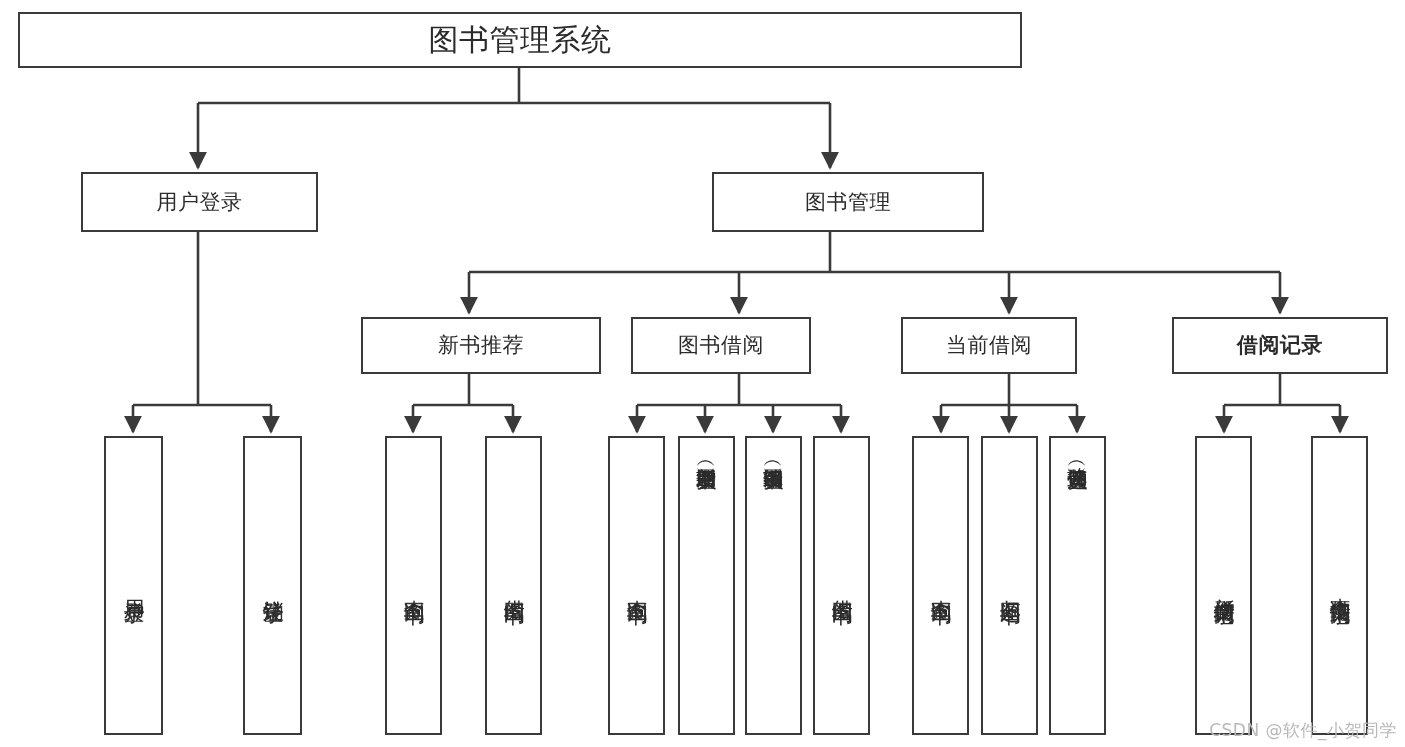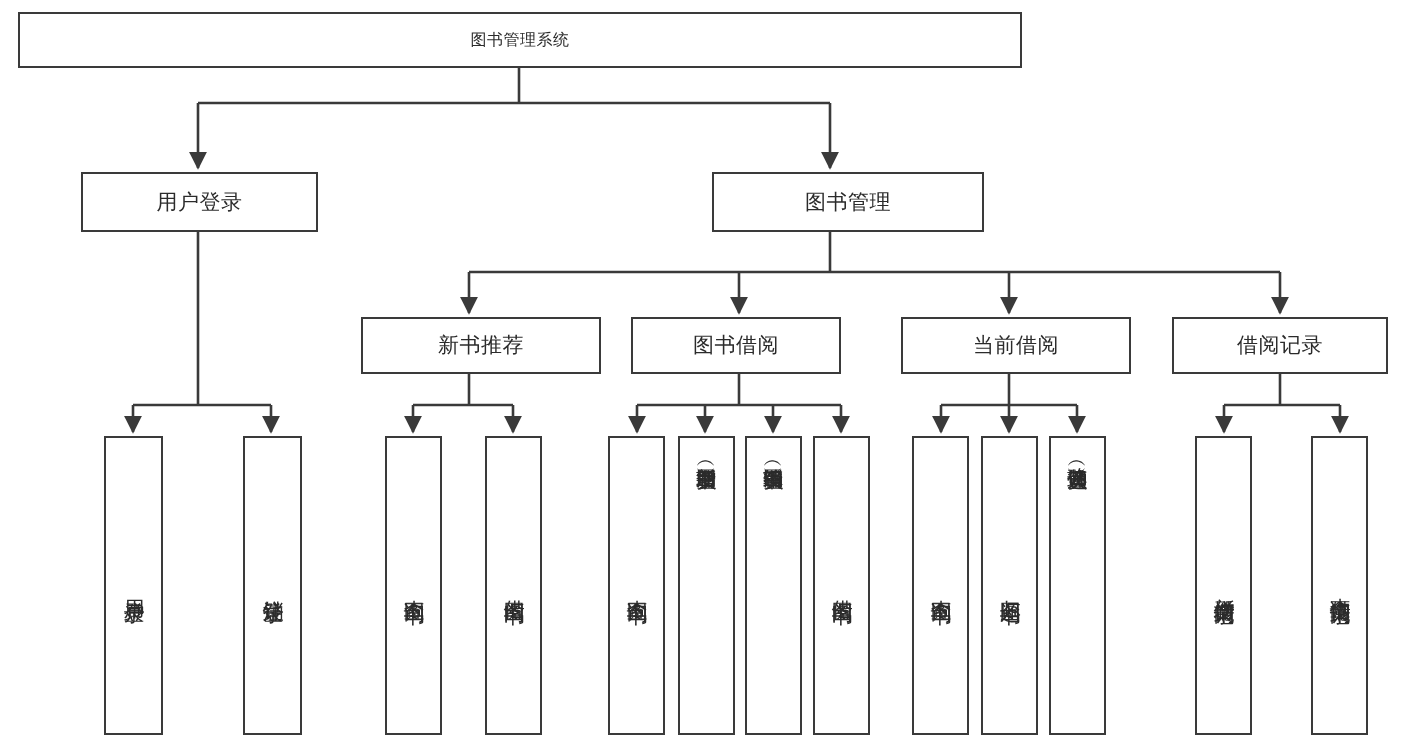--- a/index.html
+++ b/index.html
@@ -41,21 +41,21 @@
     text-align: center;
     line-height: 1.18;
     letter-spacing: 0.5px;
   }
   
   .node.horiz .node-label {
     font-size: 21px;
     writing-mode: horizontal-tb;
   }
   .node.root .node-label {
-    font-size: 16px;
+    font-size: 30px;
   }
   
   .node.vert {
     align-items: flex-start;
     justify-content: center;
     padding-top: 14px;
   }
   .node.vert .node-label {
     writing-mode: vertical-rl;
     text-orientation: upright;
@@ -146,27 +146,27 @@
   <div class="node horiz" style="left:81px; top:172px; width:237px; height:60px;">
     <span class="node-label">用户登录</span>
   </div>
   <div class="node horiz" style="left:712px; top:172px; width:272px; height:60px;">
     <span class="node-label">图书管理</span>
   </div>
 
   <div class="node horiz" style="left:361px; top:317px; width:240px; height:57px;">
     <span class="node-label">新书推荐</span>
   </div>
-  <div class="node horiz" style="left:631px; top:317px; width:210px; height:57px;">
+  <div class="node horiz" style="left:631px; top:317px; width:180px; height:57px;">
     <span class="node-label">图书借阅</span>
   </div>
-  <div class="node horiz" style="left:901px; top:317px; width:230px; height:57px;">
+  <div class="node horiz" style="left:901px; top:317px; width:176px; height:57px;">
     <span class="node-label">当前借阅</span>
   </div>
-  <div class="node horiz" style="left:1172px; top:317px; width:216px; height:57px;">
+  <div class="node horiz" style="left:1172px; top:317px; width:216px; height:57px;font-weight:bold;">
     <span class="node-label">借阅记录</span>
   </div>
 
   <div class="node vert center-text" style="left:104px; top:436px; width:59px; height:299px;">
     <span class="node-label">用户登录</span>
   </div>
   <div class="node vert center-text" style="left:243px; top:436px; width:59px; height:299px;">
     <span class="node-label">注销登录</span>
   </div>
 
@@ -200,13 +200,14 @@
     <span class="node-label">确认归还（管理员）</span>
   </div>
 
   <div class="node vert center-text" style="left:1195px; top:436px; width:57px; height:299px;">
     <span class="node-label">新增借阅记录</span>
   </div>
   <div class="node vert center-text" style="left:1311px; top:436px; width:57px; height:299px;">
     <span class="node-label">查询借阅记录</span>
   </div>
 
+  <div id="watermark">CSDN @软件_小贺同学</div>
 </div>
 
 </body></html>

